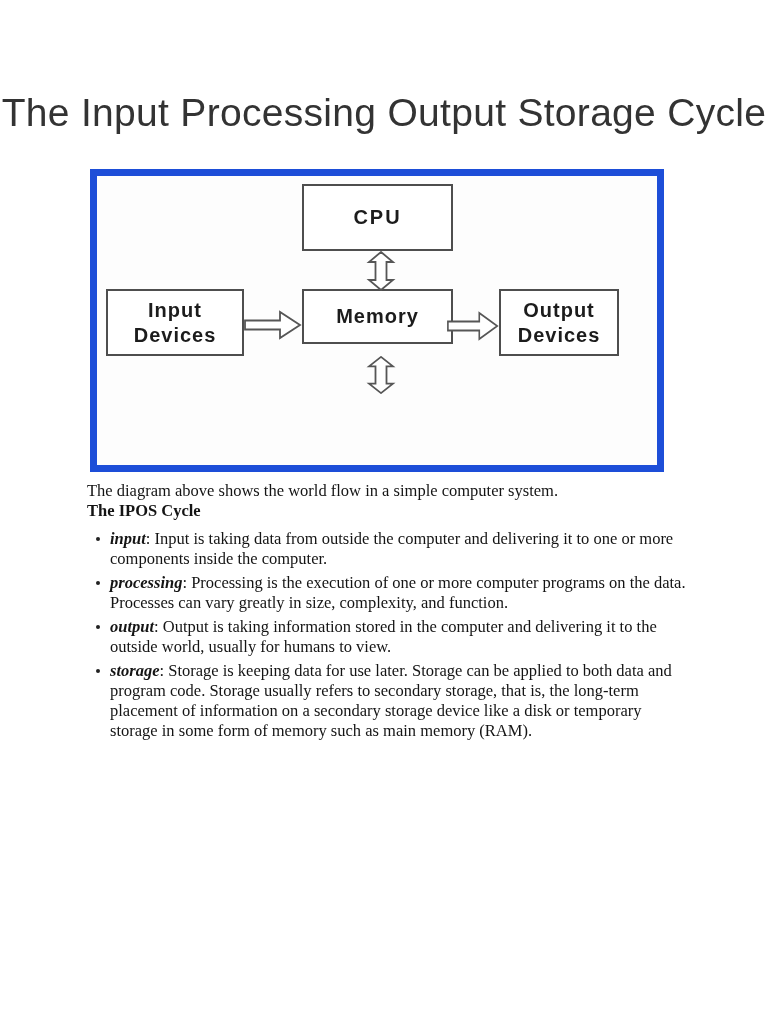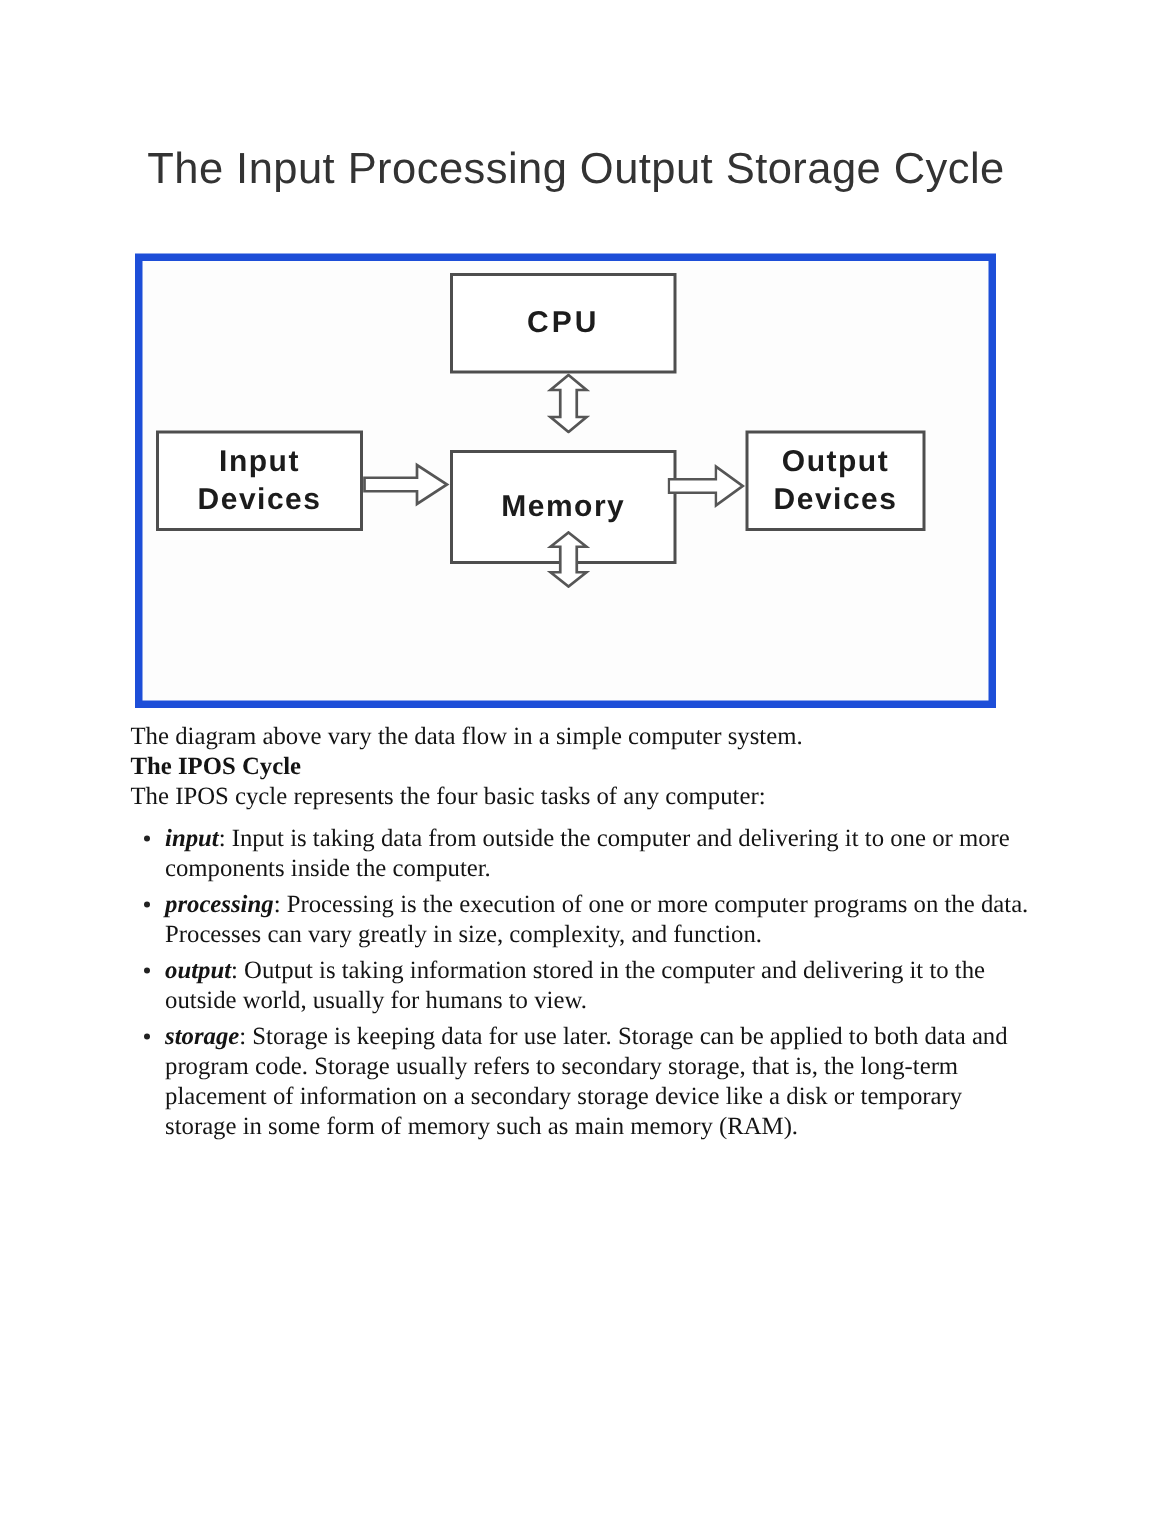--- a/index.html
+++ b/index.html
@@ -5,40 +5,40 @@
   html,body { margin:0; padding:0; background:#ffffff; }
   .page {
     position:relative; width:768px; height:1024px; background:#ffffff;
     overflow:hidden; font-family:"Liberation Serif", serif;
   }
 
   
   .title {
     position:absolute; top:95px; left:0; width:768px; margin:0;
     text-align:center; font-family:"Liberation Sans", sans-serif;
-    font-weight:400; font-size:29px; line-height:36px; color:#333333;
+    font-weight:400; font-size:39px; line-height:36px; color:#333333;
     letter-spacing:0.3px;
   }
   .title span { display:block; }
 
   
   .diagram {
     position:absolute; left:90px; top:169px; width:574px; height:303px;
-    border:5px solid #1d4ed8; box-sizing:border-box; background:#fdfdfd;
+    border:7px solid #1d4ed8; box-sizing:border-box; background:#fdfdfd;
   }
   .dbox {
     position:absolute; box-sizing:border-box; border:2px solid #4e4e4e;
     background:#ffffff; display:flex; align-items:center; justify-content:center;
     text-align:center; font-family:"Liberation Sans", sans-serif;
     font-weight:bold; font-size:20px; line-height:25px; color:#1c1c1c;
     letter-spacing:1px;
   }
   .dbox-cpu     { left:205px; top:8px;   width:151px; height:67px; letter-spacing:2px; }
   .dbox-input   { left:9px;   top:113px; width:138px; height:67px;align-items:center; }
-  .dbox-memory  { left:205px; top:126px; width:151px; height:76px; }
+  .dbox-memory  { left:205px; top:113px; width:151px; height:55px; }
   .dbox-output  { left:402px; top:113px; width:120px; height:67px; }
   .dbox-storage { left:205px; top:218px; width:151px; height:70px; }
   .arrow { position:absolute; }
   .arrow svg { display:block; }
   .arr-v1 { left:269px; top:75px; }
   .arr-v2 { left:269px; top:180px; }
   .arr-h1 { left:147px; top:134px; }
   .arr-h2 { left:350px; top:135px; }
 
   
@@ -107,25 +107,24 @@
     <span class="arrow arr-h2">
       <svg width="52" height="30" viewBox="0 0 58 30" preserveAspectRatio="none">
         <polygon points="1,10.5 36,10.5 36,2 56,15 36,28 36,19.5 1,19.5" fill="#ffffff" stroke="#565656" stroke-width="1.8"></polygon>
       </svg>
     </span>
 
   </div>
 
   <div class="content">
 
-    <p class="caption">The diagram above vary the data flow in a simple computer system.</p>
+    <p class="caption">The diagram above shows the world flow in a simple computer system.</p>
 
     <p class="heading">The IPOS Cycle</p>
 
-    <p class="intro">The IPOS cycle represents the four basic tasks of any computer:</p>
 
     <ul class="bullets">
       <li>
         <span class="bullet-dot"></span>
         <span class="term">input</span><span>: Input is taking data from outside the computer and delivering it to one or more components inside the computer.</span>
       </li>
       <li>
         <span class="bullet-dot"></span>
         <span class="term">processing</span><span>: Processing is the execution of one or more computer programs on the data. Processes can vary greatly in size, complexity, and function.</span>
       </li>

